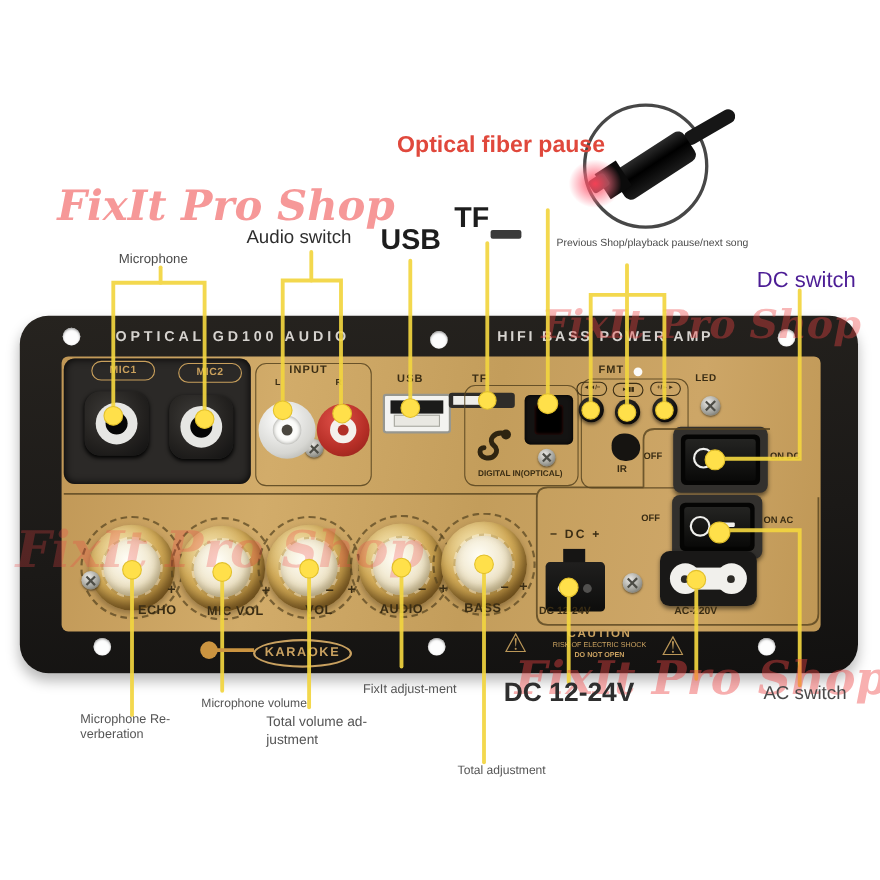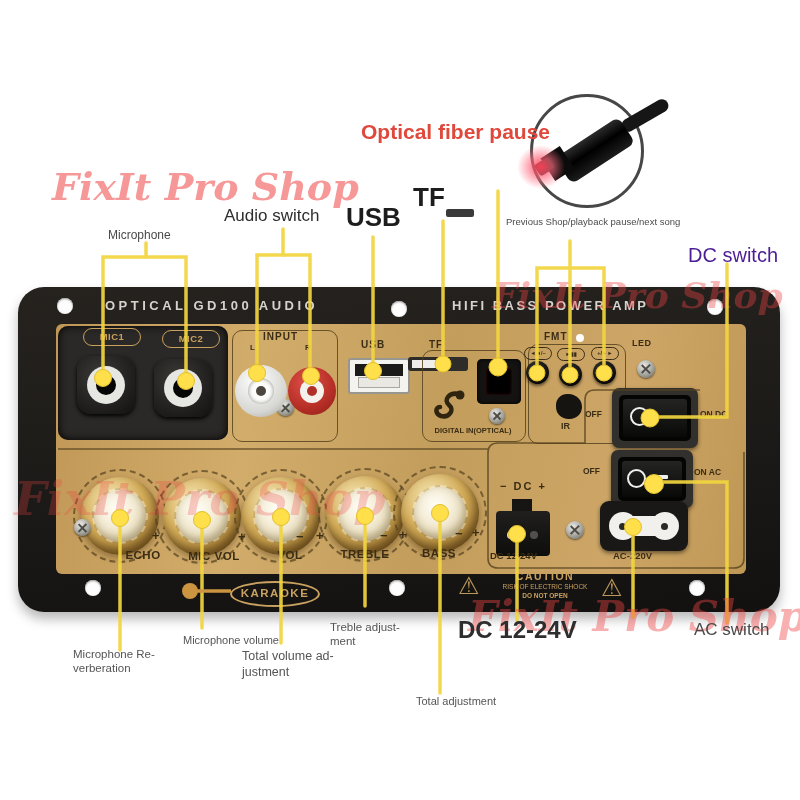--- a/index.html
+++ b/index.html
@@ -227,21 +227,21 @@
   <span class="abs pm" style="left:316px;top:528px;">+</span>
   <span class="abs pm" style="left:296px;top:529px;">−</span>
   <span class="abs pm" style="left:399px;top:527px;">+</span>
   <span class="abs pm" style="left:380px;top:528px;">−</span>
   <span class="abs pm" style="left:472px;top:525px;">+</span>
   <span class="abs pm" style="left:455px;top:526px;">−</span>
 
   <div class="abs knob-label" style="left:95px;top:549px;">ECHO</div>
   <div class="abs knob-label" style="left:166px;top:550px;">MIC VOL</div>
   <div class="abs knob-label" style="left:242px;top:549px;">VOL</div>
-  <div class="abs knob-label" style="left:317px;top:548px;">TREBLE</div>
+  <div class="abs knob-label" style="left:317px;top:548px;">AUDIO</div>
   <div class="abs knob-label" style="left:391px;top:547px;">BASS</div>
 
   <div class="abs karaoke">KARAOKE</div>
   <div class="abs warn" style="left:458px;top:574px;">⚠</div>
   <div class="abs warn" style="left:601px;top:576px;">⚠</div>
   <div class="abs caution" style="left:487px;top:570px;font-size:10.5px;font-weight:bold;letter-spacing:1.5px;width:116px;">CAUTION</div>
   <div class="abs caution" style="left:487px;top:583px;font-size:6.5px;width:116px;">RISK OF ELECTRIC SHOCK</div>
   <div class="abs caution" style="left:487px;top:592px;font-size:6.5px;font-weight:bold;width:116px;">DO NOT OPEN</div>
 
   <div class="abs wm" style="left:52px;top:164px;font-size:38px;opacity:.55;z-index:10;">FixIt Pro Shop</div>
@@ -309,18 +309,18 @@
   <div class="abs lbl" style="left:224px;top:206px;font-size:17px;color:#2e2e2e;">Audio switch</div>
   <div class="abs lbl lbl-lg" style="left:346px;top:202px;">USB</div>
   <div class="abs lbl lbl-lg" style="left:413px;top:182px;">TF</div>
   <div class="abs" style="left:446px;top:209px;width:28px;height:8px;background:#3a3a3a;border-radius:2px;z-index:10;"></div>
   <div class="abs lbl" style="left:361px;top:120px;font-size:21px;font-weight:600;color:#e0483c;">Optical fiber pause</div>
   <div class="abs lbl" style="left:506px;top:216px;font-size:9.5px;">Previous Shop/playback pause/next song</div>
   <div class="abs lbl lbl-md" style="left:688px;top:244px;">DC switch</div>
   <div class="abs lbl lbl-sm" style="left:73px;top:647px;width:108px;">Microphone Re-verberation</div>
   <div class="abs lbl lbl-sm" style="left:155px;top:634px;font-size:11px;padding-left:28px;">Microphone volume</div>
   <div class="abs lbl lbl-sm" style="left:242px;top:649px;width:116px;font-size:12.5px;">Total volume ad-justment</div>
-  <div class="abs lbl lbl-sm" style="left:330px;top:620px;width:88px;">Treble adjust-ment</div>
+  <div class="abs lbl lbl-sm" style="left:330px;top:620px;width:88px;">FixIt adjust-ment</div>
   <div class="abs lbl lbl-sm" style="left:416px;top:695px;font-size:11px;">Total adjustment</div>
   <div class="abs lbl lbl-big" style="left:458px;top:616px;">DC 12-24V</div>
   <div class="abs lbl" style="left:694px;top:620px;font-size:17px;">AC switch</div>
 
 </div>
 
 </body></html>

